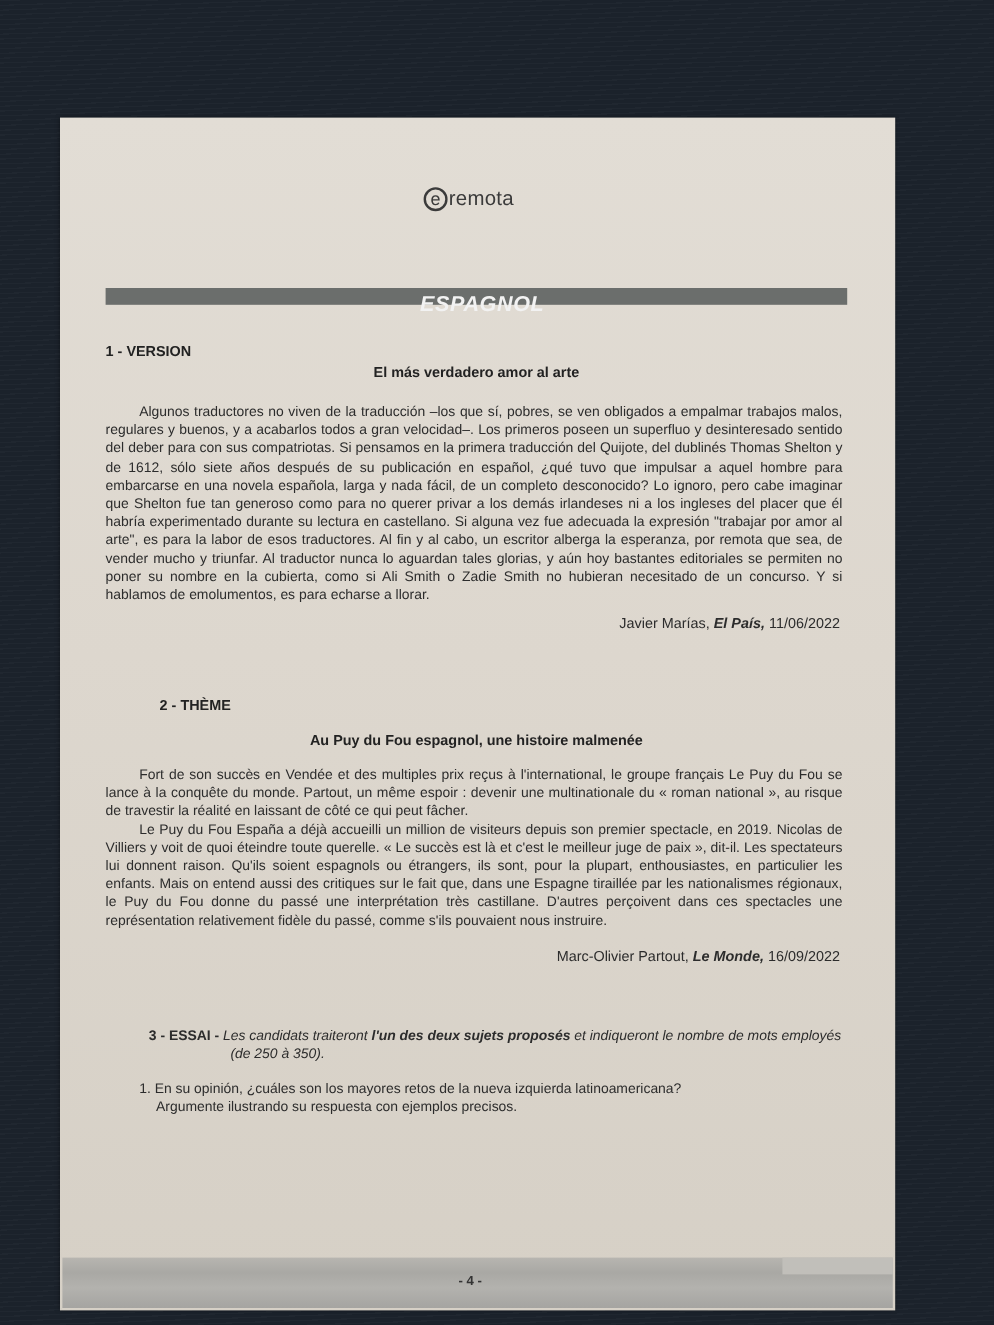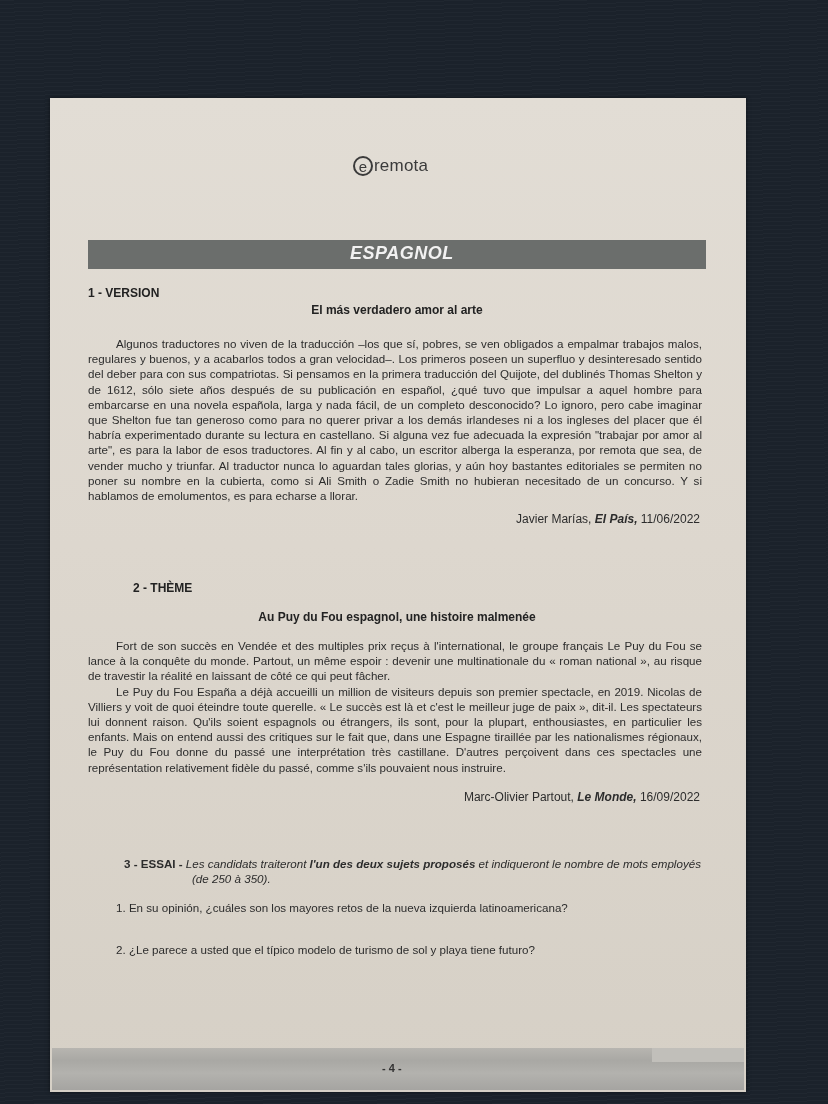--- a/index.html
+++ b/index.html
@@ -18,21 +18,21 @@
   .logo {
     position:absolute; left:303px; top:58px; display:flex; align-items:center;
     color:#3b3b3b; font-size:17px; letter-spacing:0.2px;
   }
   .logo .mark {
     width:20px; height:20px; border:2px solid #3b3b3b; border-radius:50%;
     display:flex; align-items:center; justify-content:center; font-size:15px; line-height:1;
     margin-right:1px; box-sizing:border-box;
   }
   .banner {
-    position:absolute; left:38px; top:142px; width:618px; height:29px;
+    position:absolute; left:38px; top:142px; width:618px; height:14px;
     background:#6b6e6c;
   }
   .banner span {
     position:absolute; left:262px; top:3px; color:#f2f2f2; font-weight:bold; font-style:italic;
     font-size:18px; letter-spacing:0.5px;
   }
   .section-title { position:absolute; left:38px; font-weight:bold; font-size:12px; color:#222; }
   .article-title { position:absolute; left:38px; width:618px; text-align:center; font-weight:bold; font-size:12px; color:#222; }
   .para {
     position:absolute; left:38px; width:614px; font-size:11.6px; line-height:15.2px;
@@ -92,22 +92,20 @@
     <span>Marc-Olivier Partout, </span><b>Le Monde,</b><span> 16/09/2022</span>
   </div>
 
   <div class="essai-head" style="top:758px;">
     <span class="lbl">3 - ESSAI - </span><span class="inst"><span>Les candidats traiteront </span><b>l'un des deux sujets proposés</b><span> et indiqueront le nombre de mots employés</span></span>
     <span class="cont">(de 250 à 350).</span>
   </div>
 
   <div class="q" style="top:802px;">
     <span>1. En su opinión, ¿cuáles son los mayores retos de la nueva izquierda latinoamericana?</span>
-  </div>
-  <div class="q" style="top:844px;">
-    <span>2. ¿Le parece a usted que el típico modelo de turismo de sol y playa tiene futuro?</span>
+    <span class="indent">Argumente ilustrando su respuesta con ejemplos precisos.</span>
   </div>
 
   <div class="footer-band">
     <div class="lighter"></div>
     <span class="page-num">- 4 -</span>
   </div>
 </div>
 
 </body></html>

